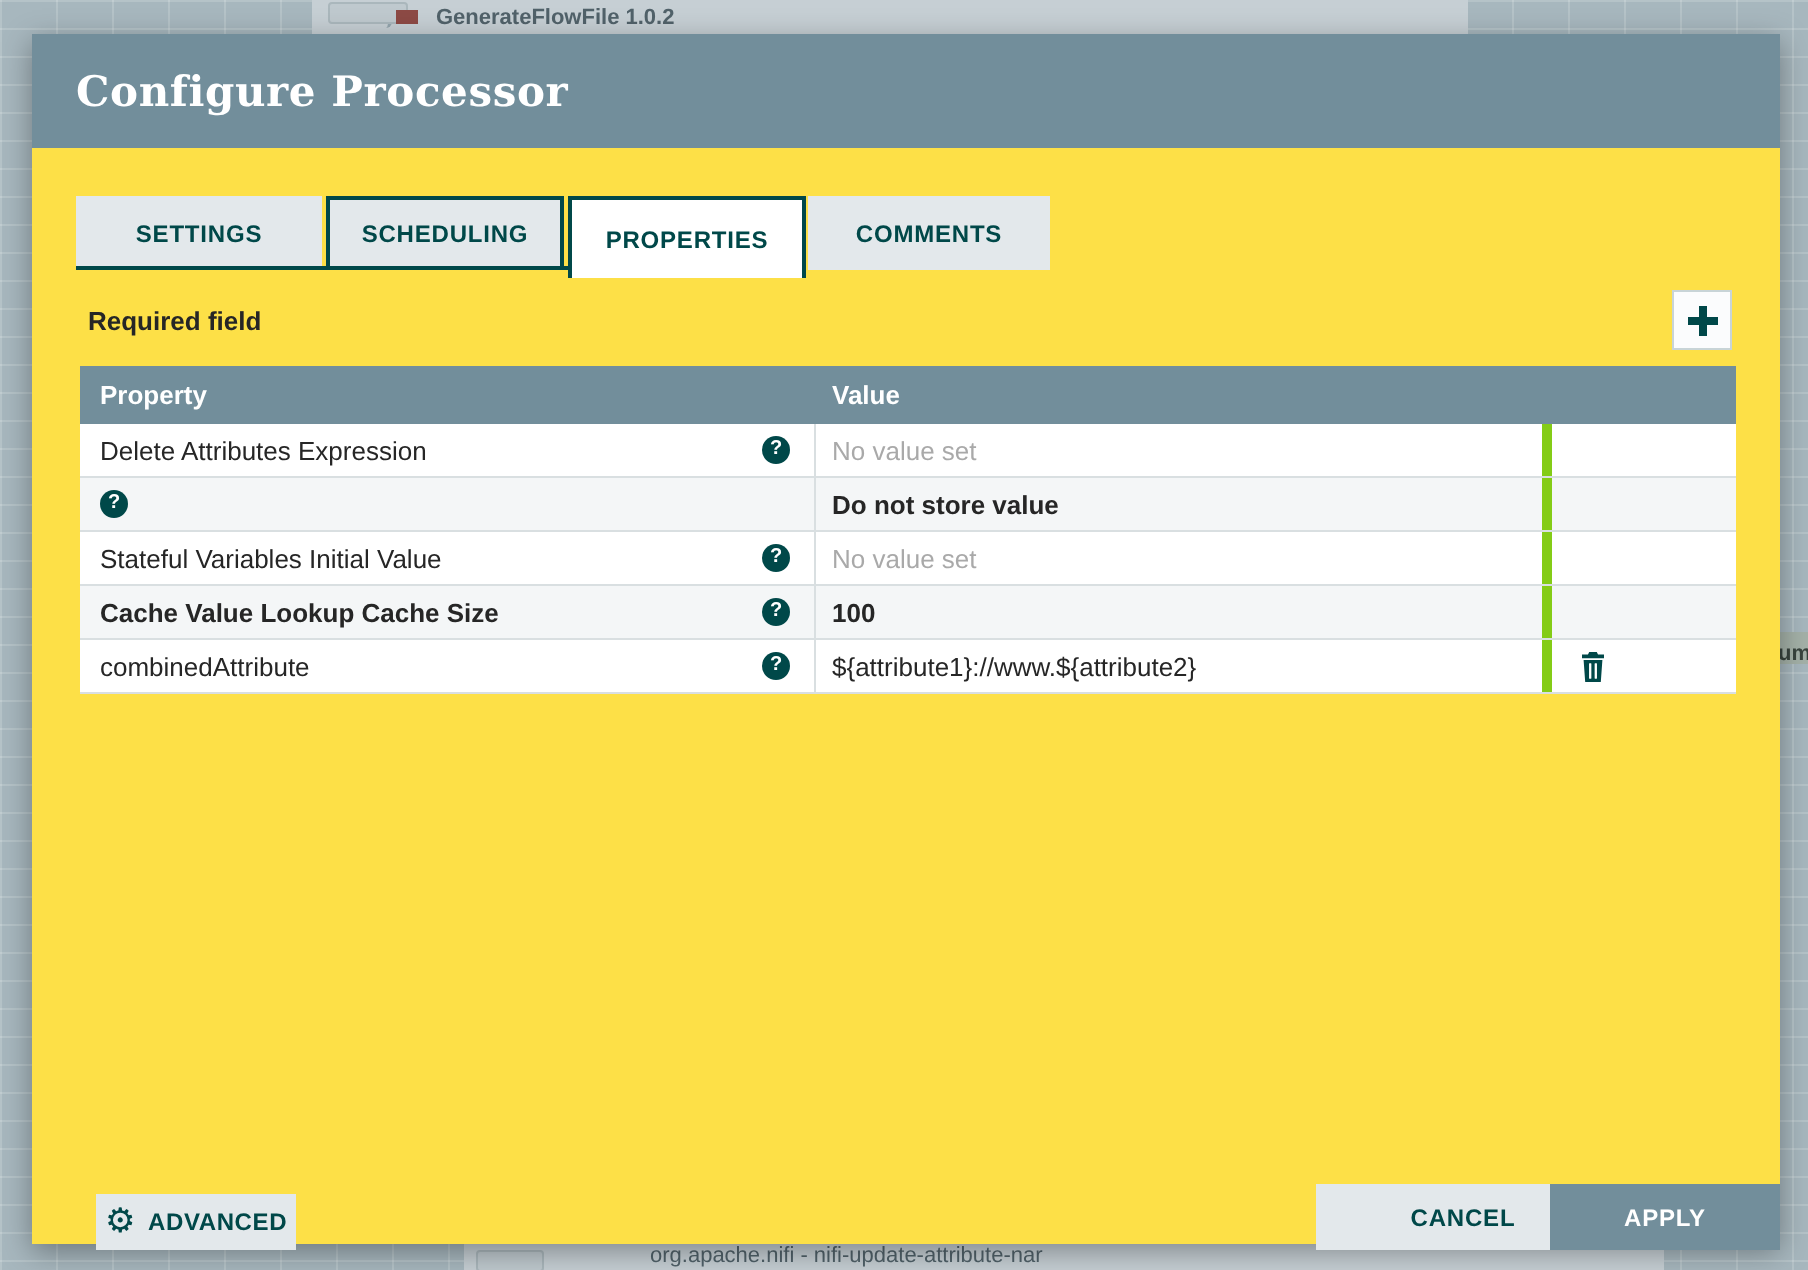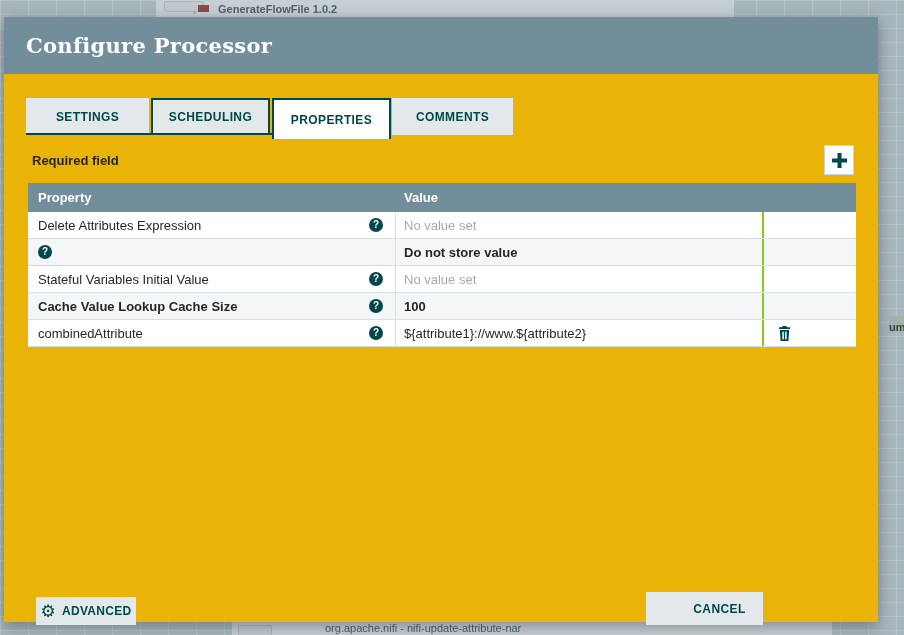--- a/index.html
+++ b/index.html
@@ -22,22 +22,22 @@
   .bg-top-label { left:62px; top:3px; font-weight:bold; }
   .bg-bottom-label { left:93px; top:0px; }
   .bg-red-chip { position:absolute; left:42px; top:5px; width:11px; height:7px; background:#8d4a45; }
   .bg-mini-box { position:absolute; left:8px; top:1px; width:40px; height:11px; border:1px solid #aab7bc; border-radius:2px; background:#bfc9ce; }
   .bg-brackets { position:absolute; left:-4px; top:2px; width:44px; height:12px; border-left:2px solid #93a5ad; border-right:2px solid #93a5ad; border-radius:3px; }
   .bg-right-chip { position:absolute; left:889px; top:316px; width:15px; height:16px; background:#a4b1a8; overflow:hidden; }
   .bg-right-chip span { font-size:11px; font-weight:bold; color:#39443e; position:relative; left:0px; top:1px; }
 
   
   .dialog {
-    position:absolute; left:4px; top:17px; width:874px; height:605px;
-    background:#eab308; box-shadow:0 4px 14px rgba(0,0,0,.35); overflow:visible;
+    position:absolute; left:16px; top:17px; width:874px; height:605px;
+    background:#fde047; box-shadow:0 4px 14px rgba(0,0,0,.35); overflow:visible;
   }
   .dialog-header {
     position:absolute; left:0; top:0; right:0; height:57px; background:#728e9b;
     display:flex; align-items:center; padding-left:22px;
   }
   .dialog-title {
     font-family:"DejaVu Serif", serif; font-weight:bold; font-size:21px; color:#ffffff;
     letter-spacing:.3px;
   }
 
@@ -66,21 +66,21 @@
   .th-property { width:368px; padding-left:10px; }
   .th-value { width:368px; padding-left:8px; }
   .th-actions { width:92px; }
   .trow { display:flex; height:27px; align-items:center; font-size:13px; color:#262626; border-bottom:1px solid #d9dfe1; background:#fff; }
   .trow.striped { background:#f4f6f7; }
   .td-property { width:368px; padding-left:10px; display:flex; align-items:center; height:100%; border-right:1px solid #d9dfe1;gap:28px; }
   .td-property .pname { flex:1; white-space:nowrap; overflow:hidden; }
   .trow.required .pname, .trow.required .vtext { font-weight:bold; }
   .help-icon { width:14px; height:14px; border-radius:50%; background:#004849; color:#fff;
                font-size:10px; font-weight:bold; line-height:14px; text-align:center; margin-right:12px; flex:none; }
-  .td-value { width:368px; padding-left:8px; height:100%; display:flex; align-items:center; border-right:2px solid #84cc16; }
+  .td-value { width:368px; padding-left:8px; height:100%; display:flex; align-items:center; border-right:5px solid #84cc16; }
   .vtext.unset { color:#a9a9a9; }
   .td-actions { width:92px; height:100%; display:flex; align-items:center; padding-left:14px; }
 
   
   .advanced-btn {
     position:absolute; left:32px; top:580px; width:100px; height:28px; background:#e3e8eb;
     display:flex; align-items:center; justify-content:center; gap:6px;
     font-size:12px; font-weight:bold; color:#004849; letter-spacing:.3px; cursor:pointer;
   }
   .gear-glyph { font-family:"DejaVu Sans", sans-serif; font-size:17px; color:#004849; line-height:1; }
@@ -198,14 +198,15 @@
           </div>
   </div>
       </div>
   </div>
 
   <div class="advanced-btn">
     <span class="gear-glyph">⚙</span>
     <span>ADVANCED</span>
   </div>
   <div class="cancel-btn">CANCEL</div>
+  <div class="apply-btn">APPLY</div>
 
 </div>
 
 </body></html>

